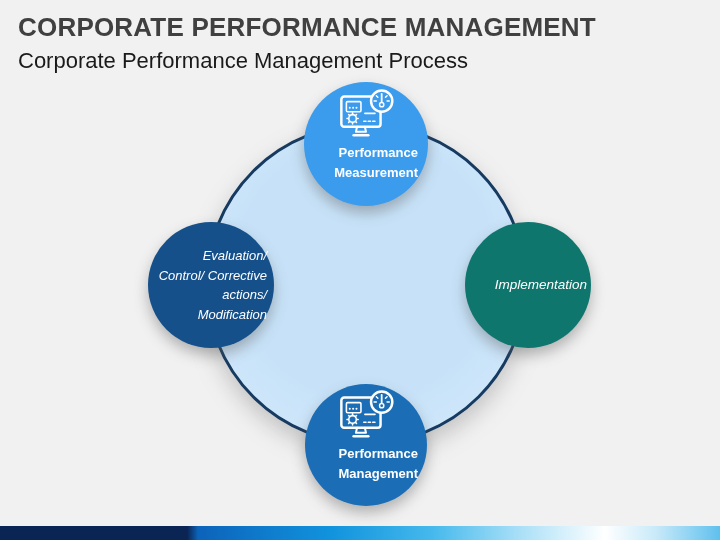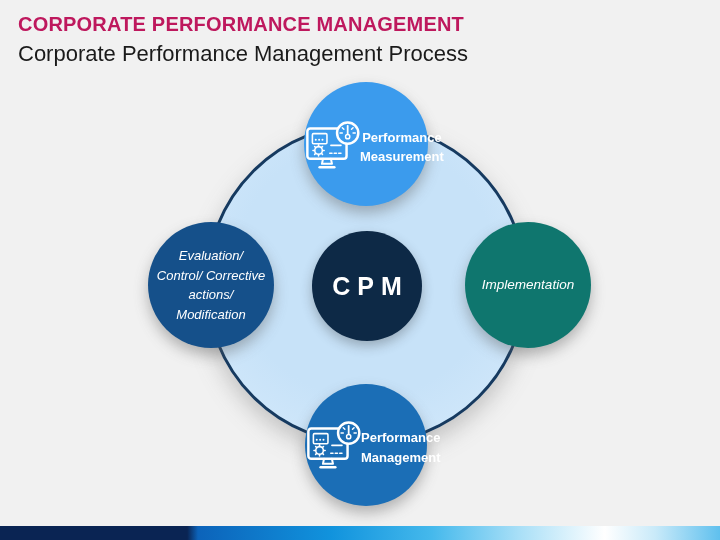--- a/index.html
+++ b/index.html
@@ -6,21 +6,21 @@
   .slide{
     position:relative;
     width:720px;height:540px;
     background:#f1f1f1;
     font-family:"Liberation Sans", sans-serif;
     overflow:hidden;
   }
   
   .hdr{position:absolute;left:18px;top:13px;}
   .title{
-    font-size:20px;font-weight:700;color:#be185d;letter-spacing:.2px;line-height:1.15;
+    font-size:26px;font-weight:700;color:#404040;letter-spacing:.2px;line-height:1.15;
   }
   .subtitle{
     margin-top:5px;font-size:22px;color:#1a1a1a;line-height:1.2;
   }
   
   .ring{
     position:absolute;left:205px;top:123px;width:316px;height:316px;
     border:3px solid #163a60;border-radius:50%;
     background:radial-gradient(circle at 50% 45%, #c7e2f8 55%, #d7ebfc 100%);
     box-shadow:0 10px 22px rgba(110,110,110,.35);
@@ -28,22 +28,22 @@
   .center-circle{
     position:absolute;left:312px;top:231px;width:110px;height:110px;border-radius:50%;
     background:#0d2946;display:flex;align-items:center;justify-content:center;
     box-shadow:0 5px 12px rgba(40,40,40,.3);
   }
   .center-label{
     color:#fff;font-size:25px;font-weight:700;letter-spacing:7px;text-indent:7px;
   }
   .node{
     position:absolute;border-radius:50%;
-    display:flex;flex-direction:row;align-items:center;justify-content:center;
-    text-align:center;color:#fff;
+    display:flex;flex-direction:column;align-items:center;justify-content:center;
+    text-align:right;color:#fff;
     box-shadow:0 7px 14px rgba(90,90,90,.42);
   }
   .node-top   {left:304px;top:82px; width:124px;height:124px;background:#3b9bed;--node-c:#3b9bed;justify-content:flex-start;padding-top:6px;box-sizing:border-box;}
   .node-right {left:465px;top:222px;width:126px;height:126px;background:#0f766e;--node-c:#2e8af0;}
   .node-bottom{left:305px;top:384px;width:122px;height:122px;background:#1b6eb6;--node-c:#1b6eb6;justify-content:flex-start;padding-top:5px;box-sizing:border-box;}
   .node-left  {left:148px;top:222px;width:126px;height:126px;background:#15508a;--node-c:#15508a;}
   .node-label-bold{
     font-size:13px;font-weight:700;line-height:1.5;width:104px;
   }
   .node-label-italic{
@@ -150,19 +150,16 @@
         <circle cx="39" cy="14.2" r="1.9" stroke-width="1.3"></circle>
       </svg>
     </div>
     <div class="node-label-bold">Performance Management</div>
   </div>
 
   <div class="node node-left">
     <div class="node-label-italic">Evaluation/ Control/ Corrective actions/ Modification</div>
   </div>
 
-  <div class="center-circle">
-    <span class="center-label">CPM</span>
-  </div>
 
   <div class="footer-bar"></div>
 
 </div>
 
 </body></html>

